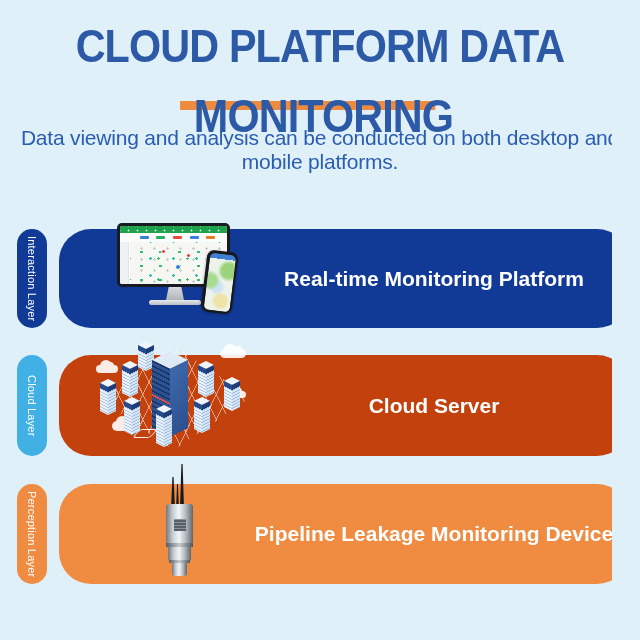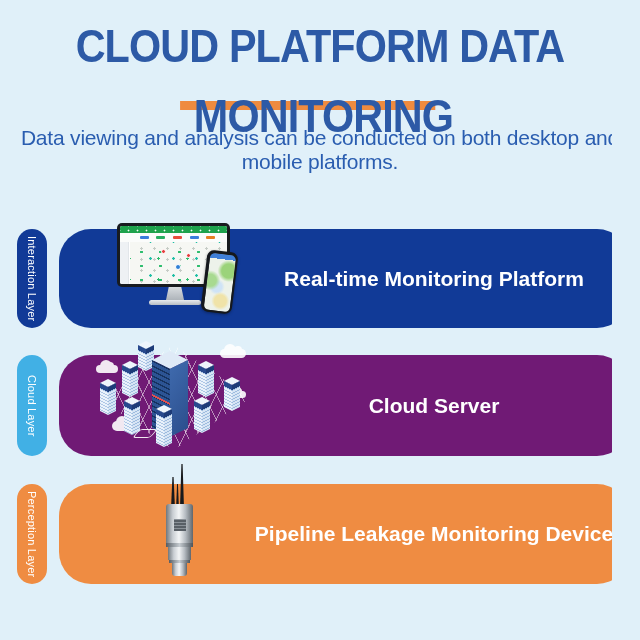--- a/index.html
+++ b/index.html
@@ -190,21 +190,21 @@
       <div class="phone">
         <div class="p-screen"></div>
       </div>
     </div>
   </section>
 
   <section class="row row2">
     <div class="pill" style="background-color: rgb(65, 176, 229);">
       <span>Cloud Layer</span>
     </div>
-    <div class="band" style="background-color: #701a75;">
+    <div class="band" style="background-color: #c2410c;">
       <div class="band-text">Cloud Server</div>
     </div>
     <div class="illus">
       <div class="iso">
         <div class="iso-grid"></div>
         <i class="cloud c1"></i>
         <i class="cloud c2"></i>
         <i class="cloud c3"></i>
         <i class="cloud c4"></i>
         <div class="tower t0">

